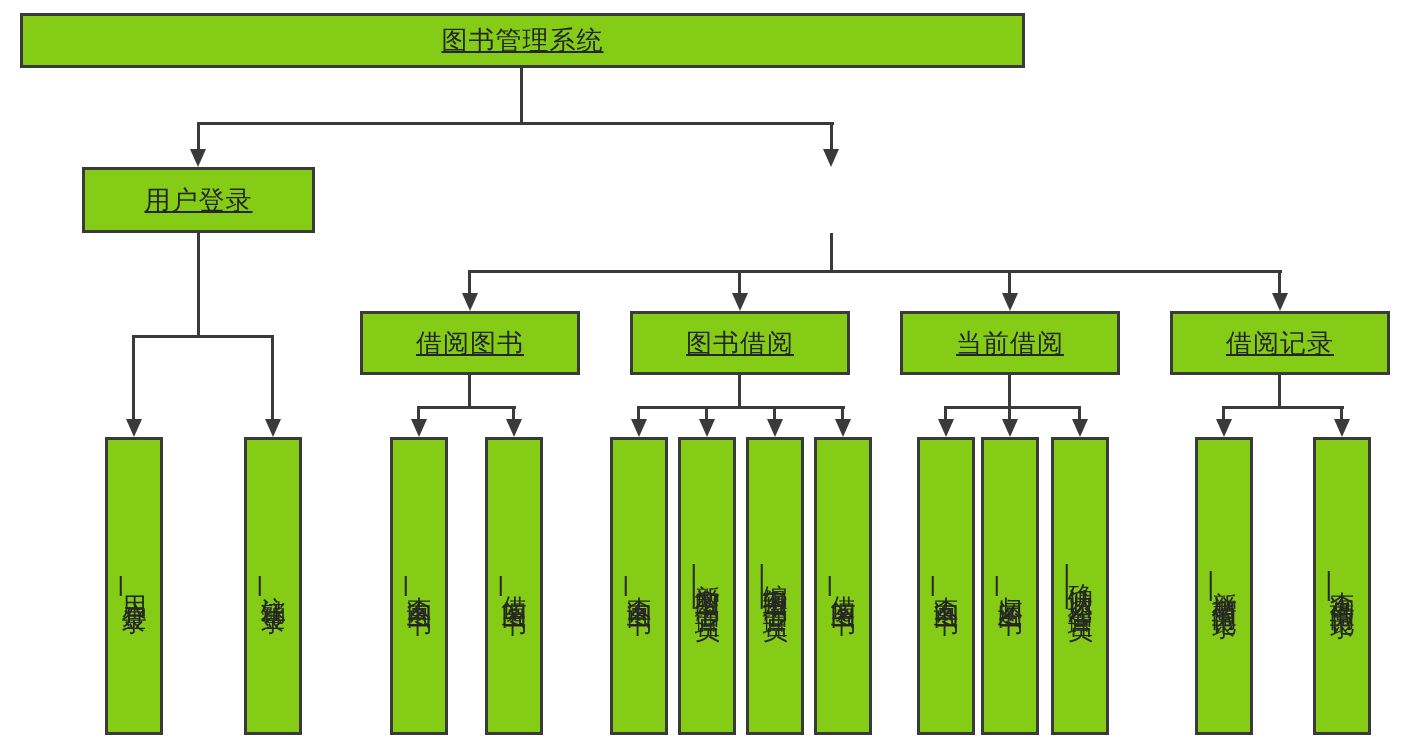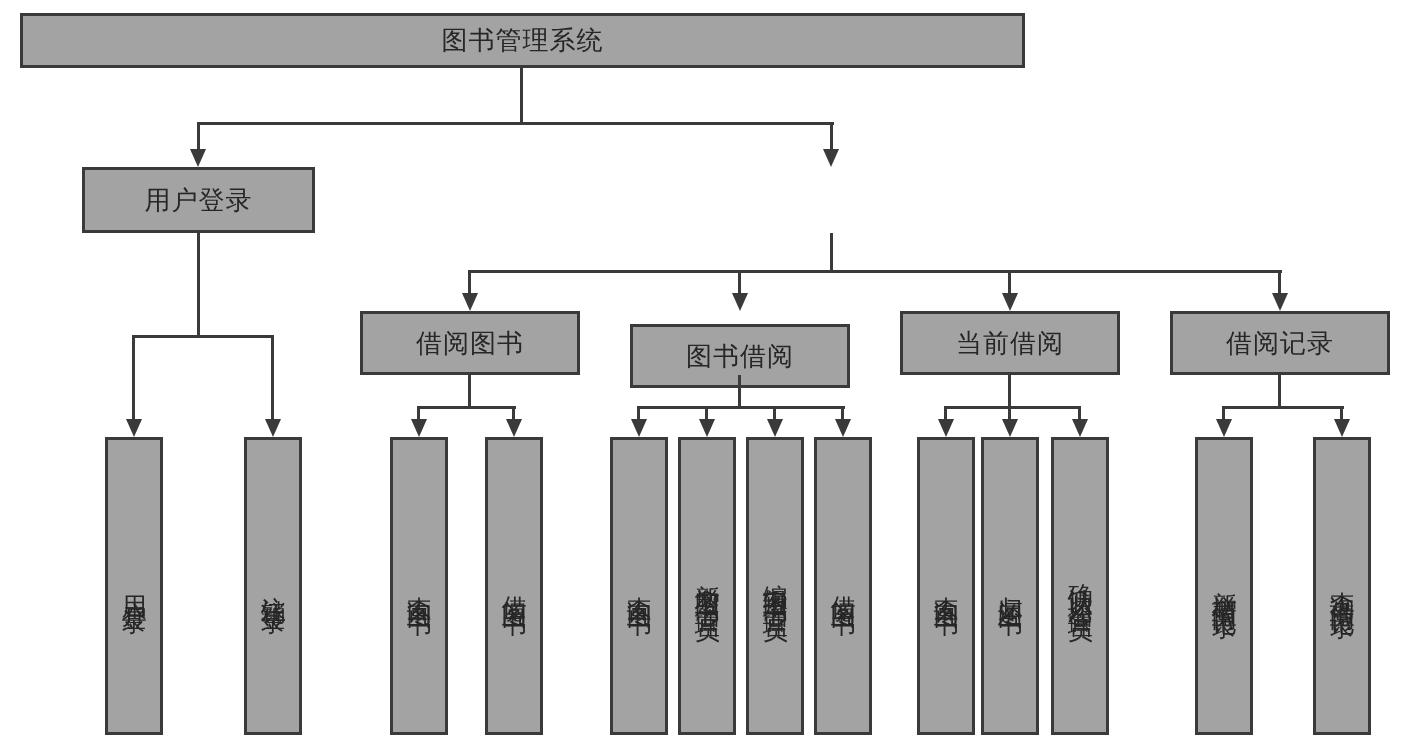--- a/index.html
+++ b/index.html
@@ -3,23 +3,23 @@
 <meta charset="utf-8">
 <style>
   html,body{margin:0;padding:0;background:#fff;}
   .canvas{
     position:relative;width:1405px;height:747px;background:#fff;
     font-family:"Liberation Sans",sans-serif;overflow:hidden;
     --line:#3a3a3a;--text:#262626;--wm:#aaaaaa;
   }
   .box{
     position:absolute;box-sizing:border-box;
-    border:3px solid var(--line);background:#a3a3a3;
+    border:3px solid var(--line);background:#84cc16;
     display:flex;align-items:center;justify-content:center;
-    font-size:26px;color:var(--text);letter-spacing:1px;
+    font-size:26px;color:var(--text);letter-spacing:1px;text-decoration:underline;
   }
   .vbox{font-size:25px;}
   .vtext{
     writing-mode:vertical-rl;text-orientation:mixed;
     letter-spacing:5px;line-height:1.1;white-space:nowrap;
   }
   .hline{position:absolute;height:3px;background:var(--line);}
   .vline{position:absolute;width:3px;background:var(--line);}
   .arrow{
     position:absolute;width:0;height:0;
@@ -59,21 +59,21 @@
   <div class="vline" style="left:468px;top:270px;height:24px;"></div>
   <div class="vline" style="left:738px;top:270px;height:24px;"></div>
   <div class="vline" style="left:1008px;top:270px;height:24px;"></div>
   <div class="vline" style="left:1278px;top:270px;height:24px;"></div>
   <div class="arrow" style="left:462px;top:293px;"></div>
   <div class="arrow" style="left:732px;top:293px;"></div>
   <div class="arrow" style="left:1002px;top:293px;"></div>
   <div class="arrow" style="left:1272px;top:293px;"></div>
 
   <div class="box" style="left:360px;top:311px;width:220px;height:64px;">借阅图书</div>
-  <div class="box" style="left:630px;top:311px;width:220px;height:64px;margin-top:13px;">图书借阅</div>
+  <div class="box" style="left:630px;top:311px;width:220px;height:64px;">图书借阅</div>
   <div class="box" style="left:900px;top:311px;width:220px;height:64px;">当前借阅</div>
   <div class="box" style="left:1170px;top:311px;width:220px;height:64px;">借阅记录</div>
 
   <div class="vline" style="left:468px;top:375px;height:31px;"></div>
   <div class="hline" style="left:417px;top:406px;width:99px;"></div>
   <div class="vline" style="left:417px;top:406px;height:14px;"></div>
   <div class="vline" style="left:512px;top:406px;height:14px;"></div>
   <div class="arrow" style="left:411px;top:419px;"></div>
   <div class="arrow" style="left:506px;top:419px;"></div>
 

